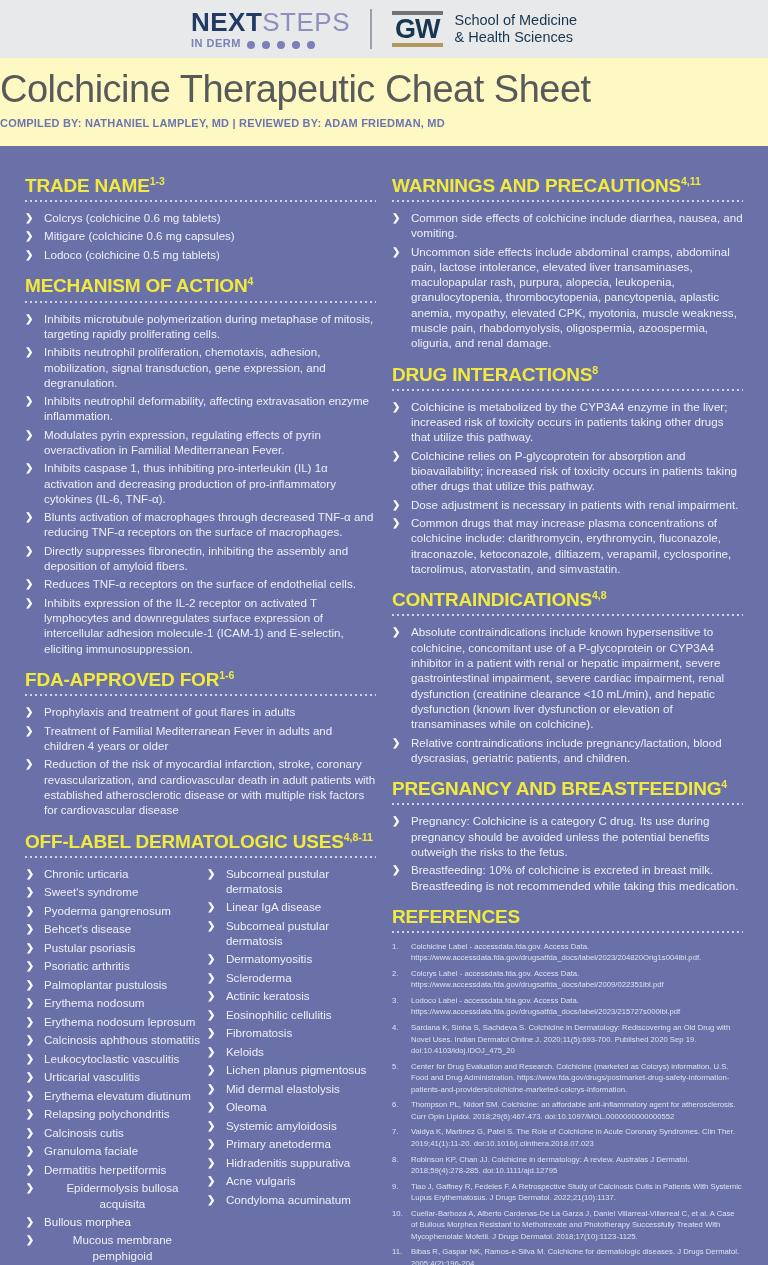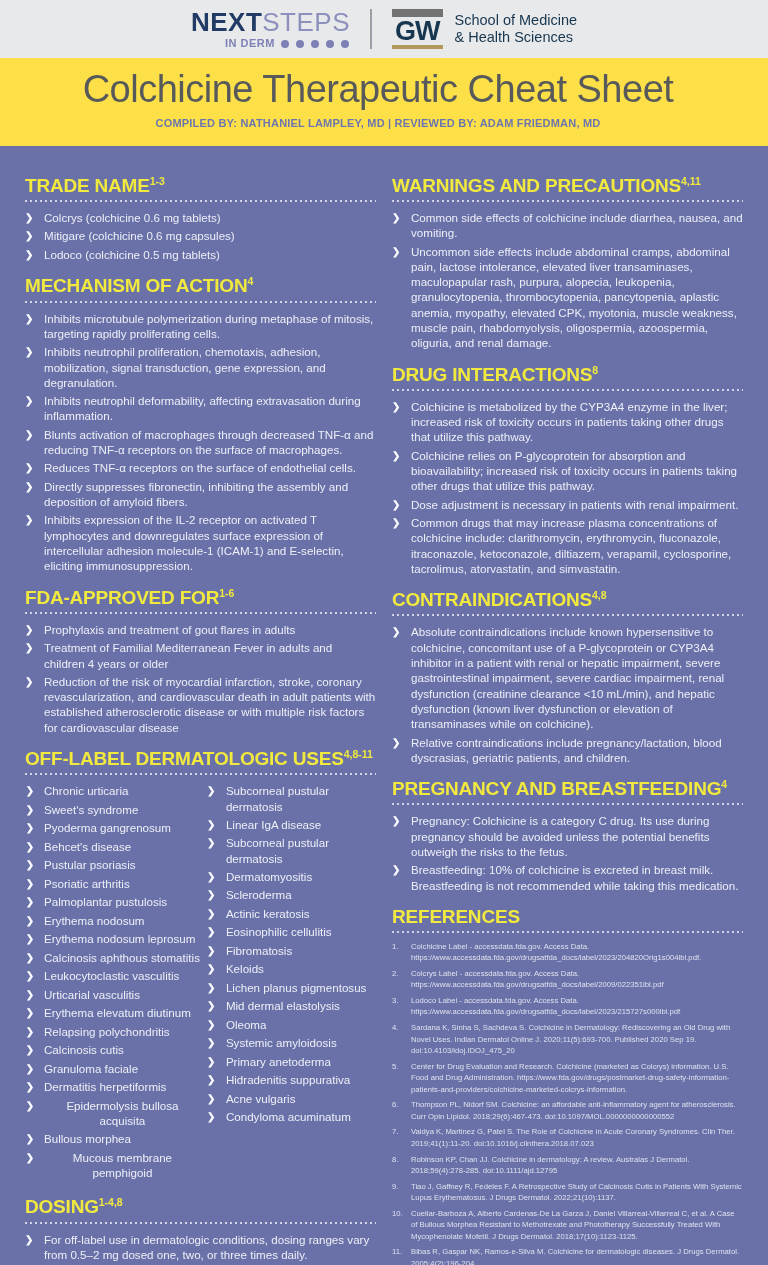--- a/index.html
+++ b/index.html
@@ -11,33 +11,33 @@
   }
   
   .logo-band{
     background:#E8E9EA;height:58px;
     display:flex;align-items:center;justify-content:center;gap:20px;
   }
   .ns-logo{display:flex;flex-direction:column;line-height:1;}
   .ns-top{font-size:26px;letter-spacing:.5px;font-weight:700;}
   .ns-next{color:#213A66;}
   .ns-steps{color:#8D90BD;font-weight:400;}
-  .ns-bottom{display:flex;align-items:center;gap:6px;margin-top:3px;margin-left:34px;}
+  .ns-bottom{display:flex;align-items:flex-end;gap:6px;margin-top:3px;}
   .ns-inderm{color:#7C80B4;font-size:11px;font-weight:700;letter-spacing:.5px;}
   .ns-dots{display:flex;gap:7px;align-items:center;}
   .dot{width:8px;height:8px;border-radius:50%;background:#7C80B4;display:inline-block;}
   .logo-divider{width:2px;height:40px;background:#9aa0a8;}
   .gw-wrap{display:flex;align-items:center;gap:12px;}
   .gw-mark{
     display:inline-block;color:#17364F;font-weight:700;font-size:27px;line-height:1;
-    border-top:8px solid #737373;border-bottom:4px solid #B3985C;
+    border-top:4px solid #737373;border-bottom:4px solid #B3985C;
     padding:1px 3px 0 3px;letter-spacing:-1px;
   }
   .gw-school{color:#17364F;font-size:14.5px;line-height:1.2;font-weight:500;}
-  .title-band{background:#fde047;text-align:center;padding:10px 12px 17px 0;}
+  .title-band{background:#fef9c3;text-align:left;padding:10px 12px 17px 0;}
   .page-title{
     color:#58595B;font-size:38px;font-weight:400;letter-spacing:-.5px;
     margin:0;line-height:1.15;
   }
   .byline{color:#6C75AF;font-size:11px;font-weight:700;letter-spacing:.2px;margin-top:5px;}
   
   .content{display:flex;gap:16px;padding:16px 25px 0 25px;}
   .col{flex:1;min-width:0;}
   .h{
     color:#F2E93E;font-size:19px;font-weight:700;letter-spacing:-.2px;
@@ -131,33 +131,41 @@
       <li>
             <span class="chev"></span>
             <span>Inhibits microtubule polymerization during metaphase of mitosis, targeting rapidly proliferating cells.</span>
           </li>
           <li>
             <span class="chev"></span>
             <span>Inhibits neutrophil proliferation, chemotaxis, adhesion, mobilization, signal transduction, gene expression, and degranulation.</span>
           </li>
           <li>
             <span class="chev"></span>
-            <span>Inhibits neutrophil deformability, affecting extravasation during inflammation.</span>
+            <span>Inhibits neutrophil deformability, affecting extravasation enzyme inflammation.</span>
+          </li>
+          <li>
+            <span class="chev"></span>
+            <span>Modulates pyrin expression, regulating effects of pyrin overactivation in Familial Mediterranean Fever.</span>
+          </li>
+          <li>
+            <span class="chev"></span>
+            <span>Inhibits caspase 1, thus inhibiting pro-interleukin (IL) 1α activation and decreasing production of pro-inflammatory cytokines (IL-6, TNF-α).</span>
           </li>
           <li>
             <span class="chev"></span>
             <span>Blunts activation of macrophages through decreased TNF-α and reducing TNF-α receptors on the surface of macrophages.</span>
           </li>
           <li>
             <span class="chev"></span>
+            <span>Directly suppresses fibronectin, inhibiting the assembly and deposition of amyloid fibers.</span>
+          </li>
+          <li>
+            <span class="chev"></span>
             <span>Reduces TNF-α receptors on the surface of endothelial cells.</span>
-          </li>
-          <li>
-            <span class="chev"></span>
-            <span>Directly suppresses fibronectin, inhibiting the assembly and deposition of amyloid fibers.</span>
           </li>
           <li>
             <span class="chev"></span>
             <span>Inhibits expression of the IL-2 receptor on activated T lymphocytes and downregulates surface expression of intercellular adhesion molecule-1 (ICAM-1) and E-selectin, eliciting immunosuppression.</span>
           </li>
         </ul>
     </div>
 
     <div class="sec">
       <h2 class="h"><span>FDA-APPROVED FOR</span><sup class="sup">1-6</sup></h2>

